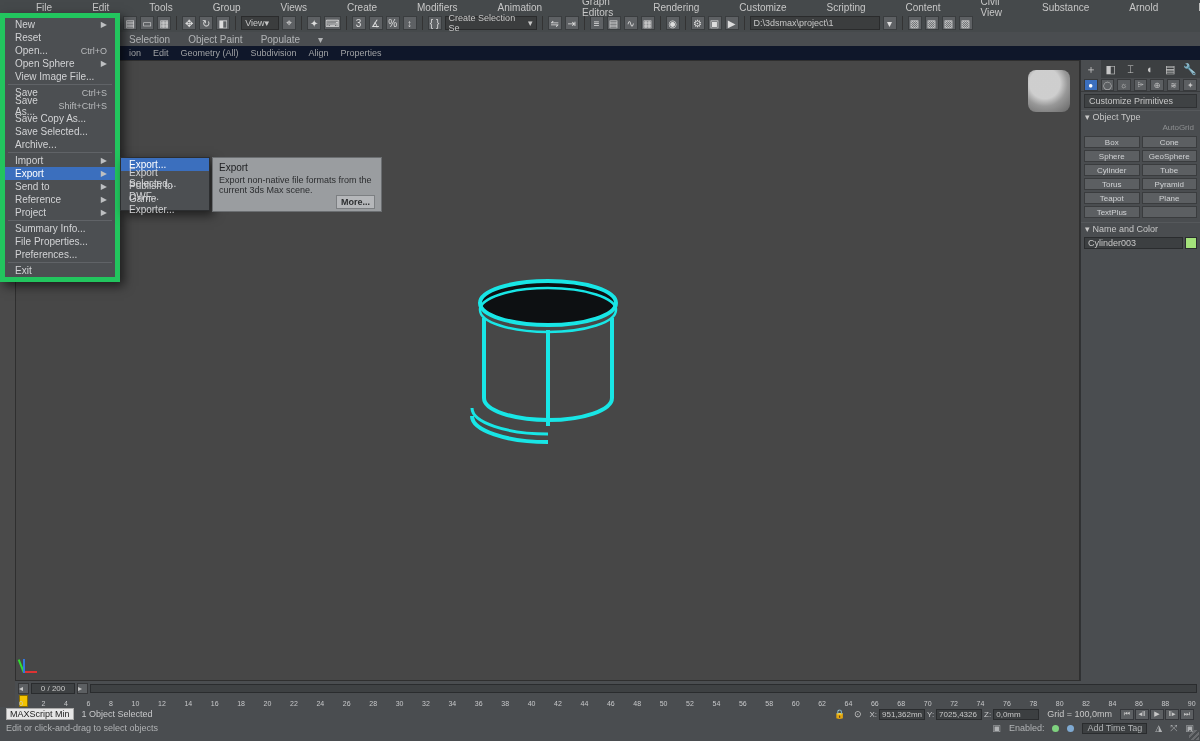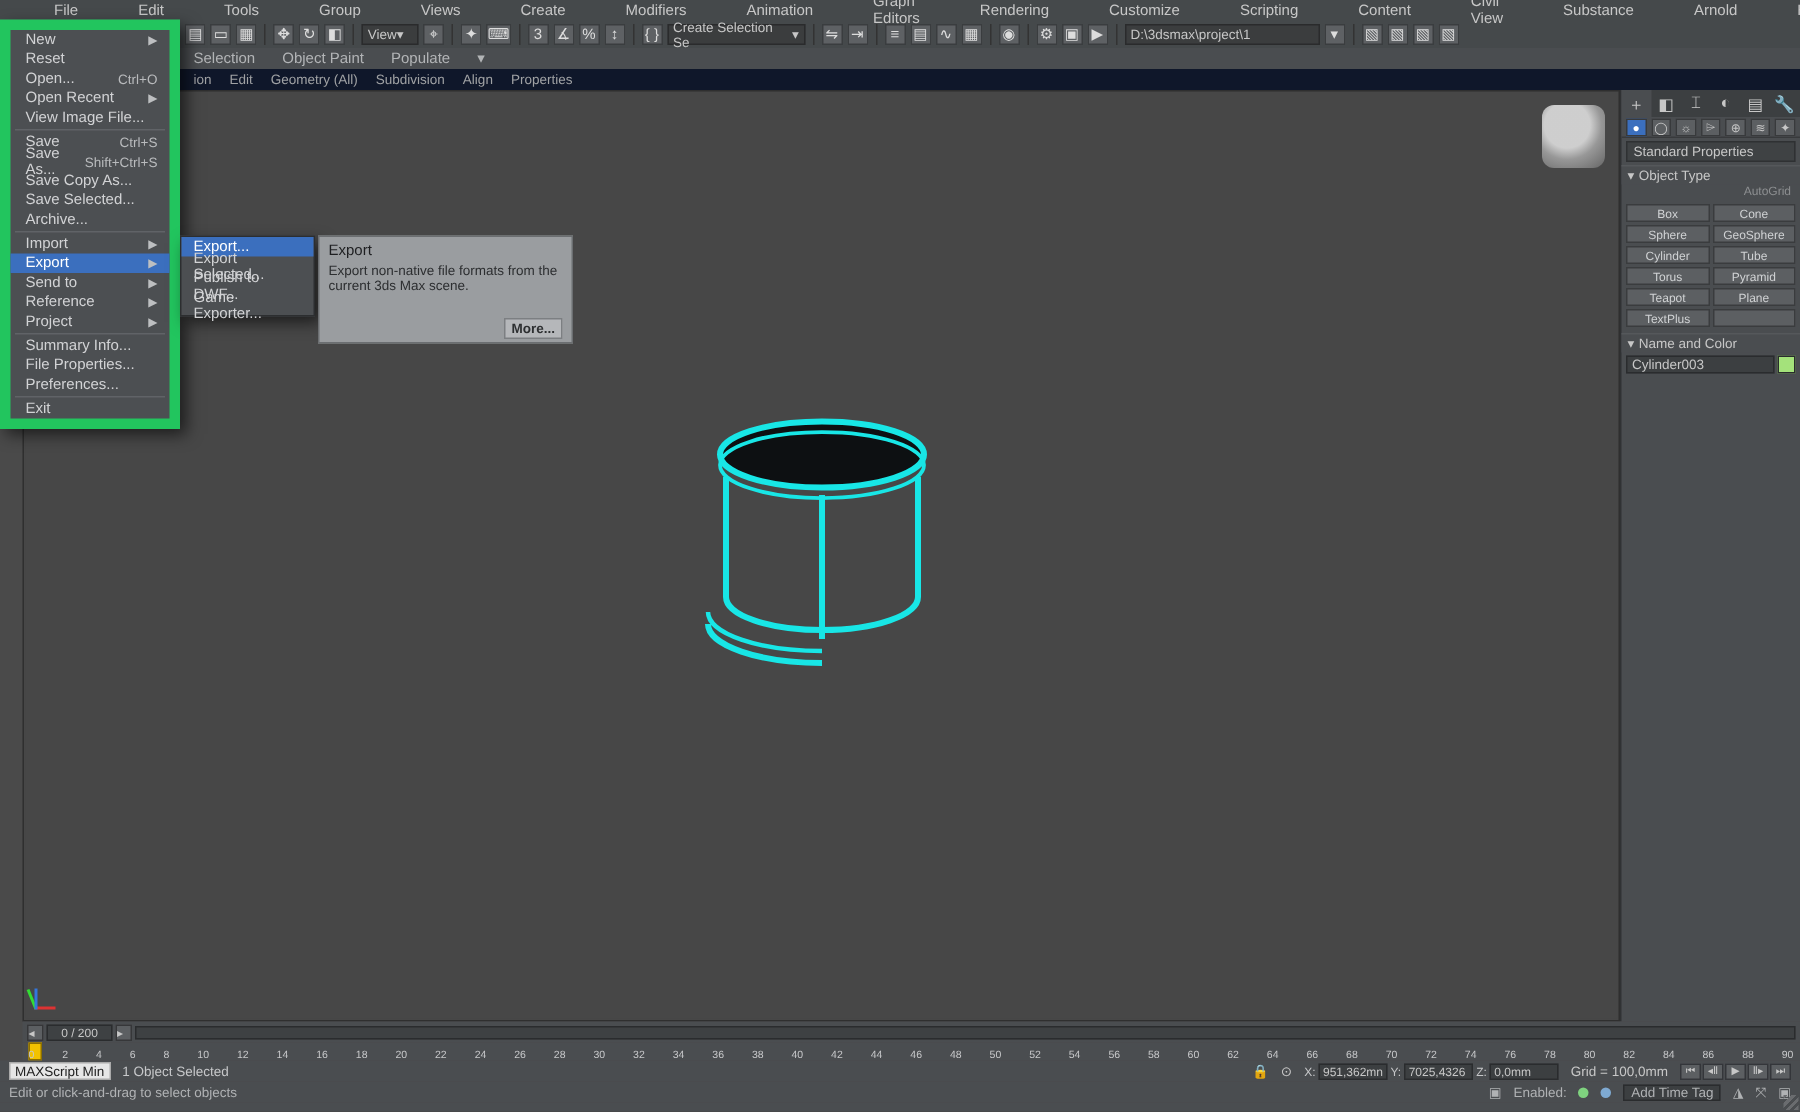--- a/index.html
+++ b/index.html
@@ -141,21 +141,21 @@
     font-size:8px; display:flex; align-items:center; justify-content:center;
     color:#d0d2d4;
   }
   .name-row { display:flex; gap:2px; align-items:center; }
   .name-field { flex:1; height:12px; background:#3c3f41; border:1px solid #2a2c2e; padding:0 3px; font-size:9px; display:flex; align-items:center; }
   .swatch { width:12px; height:12px; background:#a4e27b; border:1px solid #2a2c2e; }
 
   
   .menu-dropdown {
     position:absolute; top:13px; left:0; width:120px;
-    background:#4c4f52; border:7px solid #22c55e;
+    background:#4c4f52; border:5px solid #22c55e;
     box-shadow: 4px 4px 10px rgba(0,0,0,.6);
     font-size:10px;
     z-index:50;
   }
   .menu-dropdown .mi { display:flex; align-items:center; justify-content:space-between;
     padding:1px 8px 1px 10px; height:13px; color:#d2d3d5;}
   .menu-dropdown .mi .arrow { font-size:8px; color:#bdbfc1;}
   .menu-dropdown .sep { height:1px; background:#606367; margin:1px 3px; }
   .menu-dropdown .mi.hl { background:#3b6fbe; color:#fff; }
   .menu-dropdown2 {
@@ -166,21 +166,21 @@
   }
   .menu-dropdown2 .mi { padding:1px 8px 1px 8px; height:13px; color:#d2d3d5; display:flex; align-items:center;}
   .menu-dropdown2 .mi.hl { background:#3b6fbe; color:#fff;}
   .tooltip-box {
     position:absolute; top:157px; left:212px; width:170px;
     background:#9a9da0; border:1px solid #6b6e71;
     font-size:9px; color:#2c2e30; padding:4px 6px 2px;
     z-index:52;
   }
   .tooltip-box .tt-title { font-weight:400; margin-bottom:2px; font-size:10px; color:#1e1f21;}
-  .tooltip-box .tt-more { text-align:right; margin-top:17px; font-weight:bold; color:#2d2f31; padding:1px 4px; display:inline-block; float:right; background:#b5b7ba; border:1px solid #7c7f82;}
+  .tooltip-box .tt-more { text-align:right; margin-top:0; font-weight:bold; color:#2d2f31; padding:1px 4px; display:inline-block; float:right; background:#b5b7ba; border:1px solid #7c7f82;}
 
   
   .timeline-row {
     position:absolute; left:15px; right:0; bottom:46px; height:14px;
     background:#4a4d50; display:flex; align-items:center; gap:2px;
     padding:0 3px; font-size:8px;
   }
   .timeline-row .tl-btn{width:11px;height:11px;background:#5c5f62;border:1px solid #363739;}
   .timeline-row .tl-pos{width:44px;height:11px;background:#3e4143;border:1px solid #2a2c2e;display:flex;align-items:center;justify-content:center;font-size:8px;}
   .timeline-row .tl-track{flex:1;height:9px;background:#3e4143;border:1px solid #2a2c2e;}
@@ -352,21 +352,21 @@
   <div class="cmd-subtabs">
     <div style="background:#3b6fbe;color:#fff">●</div>
     <div>◯</div>
     <div>☼</div>
     <div>⌲</div>
     <div>⊕</div>
     <div>≋</div>
     <div>✦</div>
   </div>
   <div class="cmd-drop">
-    <span>Standard Properties</span>
+    <span>Customize Primitives</span>
   </div>
   <div class="rollout">
     <div class="rollout-head">▾ <span style="margin-left:3px">Object Type</span></div>
     <div class="autogrid">AutoGrid</div>
     <div class="rollout-body">
       <div class="prim-grid">
           <div class="prim-btn">Box</div>
           <div class="prim-btn">Cone</div>
           <div class="prim-btn">Sphere</div>
           <div class="prim-btn">GeoSphere</div>
@@ -397,21 +397,21 @@
     </div>
     <div class="mi">
       <span>Reset</span>
       <span style="font-size: 9px; color: rgb(185, 187, 189);"></span>
     </div>
     <div class="mi">
       <span>Open...</span>
       <span style="font-size: 9px; color: rgb(185, 187, 189);">Ctrl+O</span>
     </div>
     <div class="mi">
-      <span>Open Recent</span>
+      <span>Open Sphere</span>
       <span class="arrow">▶</span>
     </div>
     <div class="mi">
       <span>View Image File...</span>
       <span style="font-size: 9px; color: rgb(185, 187, 189);"></span>
     </div>
     <div class="sep"></div>
     <div class="mi">
       <span>Save</span>
       <span style="font-size: 9px; color: rgb(185, 187, 189);">Ctrl+S</span>

